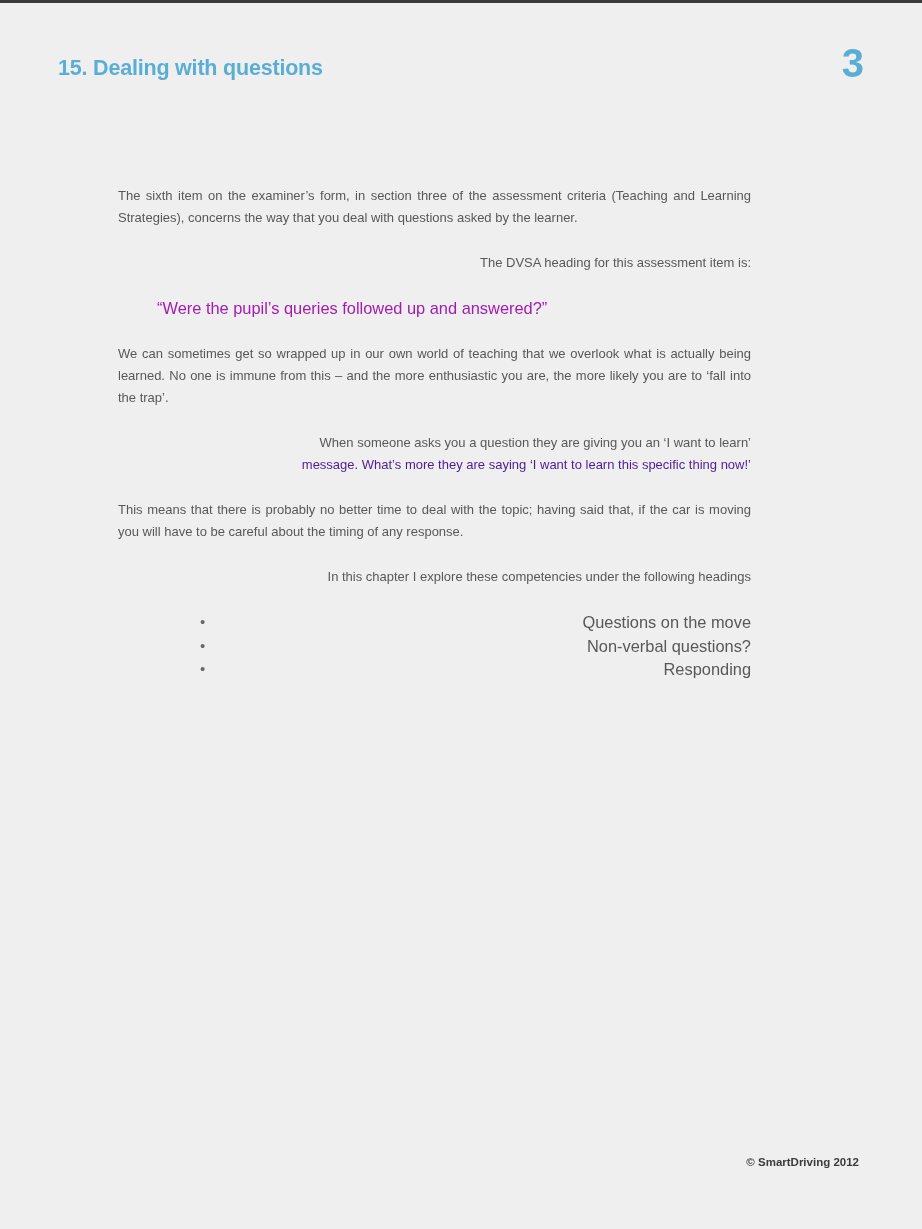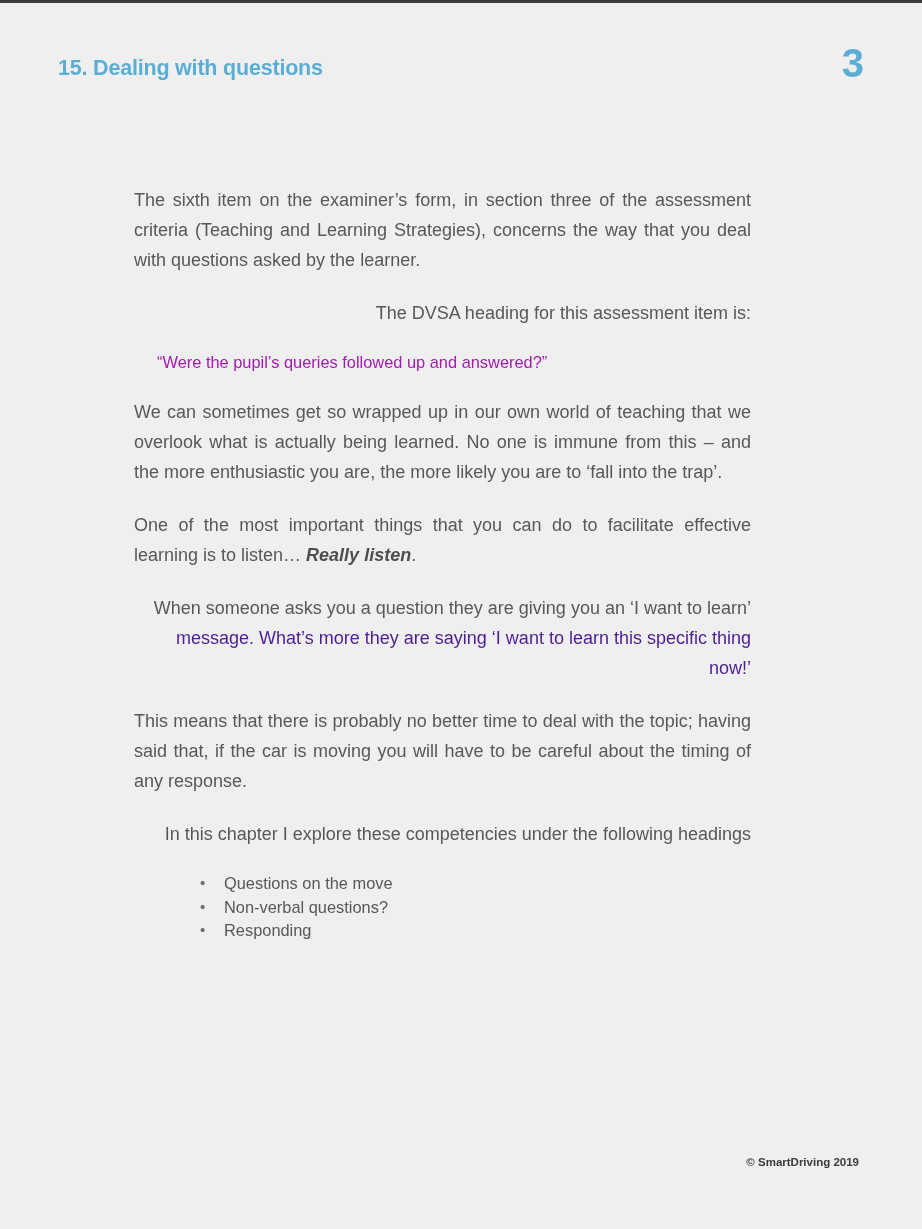--- a/index.html
+++ b/index.html
@@ -53,23 +53,23 @@
     color: #5aaed6;
     line-height: 1;
   }
   .content {
     position: absolute;
     left: 118px;
     top: 185px;
     width: 633px;
   }
   p.body-para {
-    margin: 0 0 23px 16px;
-    font-size: 18px;
-    line-height: 30px;
+    margin: 0 0 23px 0;
+    font-size: 13px;
+    line-height: 22px;
     color: #58585a;
     text-align: justify;
     text-justify: inter-word;
   }
   p.body-para.no-justify {
     text-align: right;
   }
   p.quote-para {
     margin: 0 0 23px 0;
     padding-left: 39px;
@@ -83,20 +83,21 @@
     font-style: italic;
     color: #4e4e50;
   }
   .light-line {
     color: #4c1d95;
   }
   ul.bullet-list {
     margin: 17px 0 0 0;
     padding: 0;
     list-style: none;
+    text-align: right;
   }
   ul.bullet-list li {
     position: relative;
     padding-left: 24px;
     margin-left: 82px;
     font-size: 16.4px;
     line-height: 23.3px;
     color: #58585a;
   }
   ul.bullet-list li::before {
@@ -132,32 +133,31 @@
   <div class="content">
 
     <p class="body-para">The sixth item on the examiner’s form, in section three of the assessment criteria (Teaching and Learning Strategies), concerns the way that you deal with questions asked by the learner.</p>
 
     <p class="body-para no-justify">The DVSA heading for this assessment item is:</p>
 
     <p class="quote-para">“Were the pupil’s queries followed up and answered?”</p>
 
     <p class="body-para">We can sometimes get so wrapped up in our own world of teaching that we overlook what is actually being learned. No one is immune from this – and the more enthusiastic you are, the more likely you are to ‘fall into the trap’.</p>
 
-    <p class="body-para"><span>One of the most important things that you can do to facilitate effective learning is to listen… </span><span class="bold-italic">Really listen</span><span>.</span></p>
 
 
     <p class="body-para no-justify"><span>When someone asks you a question they are giving you an ‘I want to learn’</span><br><span class="light-line">message. What’s more they are saying ‘I want to learn this specific thing now!’</span></p>
 
     <p class="body-para">This means that there is probably no better time to deal with the topic; having said that, if the car is moving you will have to be careful about the timing of any response.</p>
 
     <p class="body-para no-justify">In this chapter I explore these competencies under the following headings</p>
 
     <ul class="bullet-list">
       <li>Questions on the move</li>
       <li>Non-verbal questions?</li>
       <li>Responding</li>
     </ul>
 
   </div>
 
-  <div class="footer">© SmartDriving 2019</div>
+  <div class="footer">© SmartDriving 2012</div>
 
 </div>
 
 </body></html>

